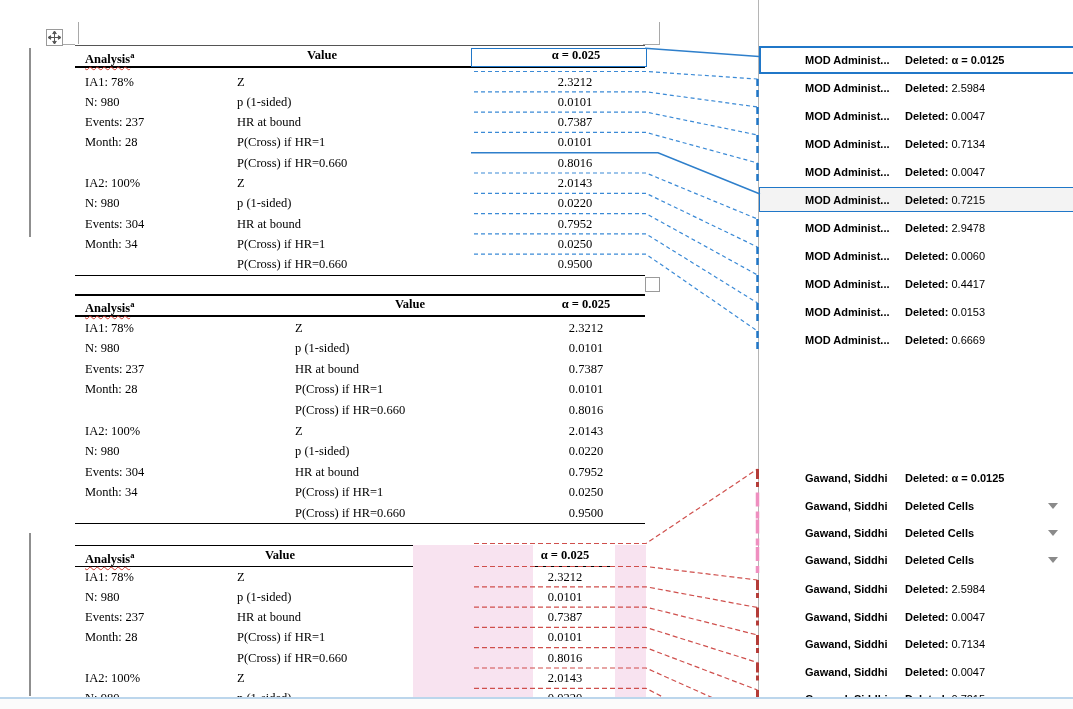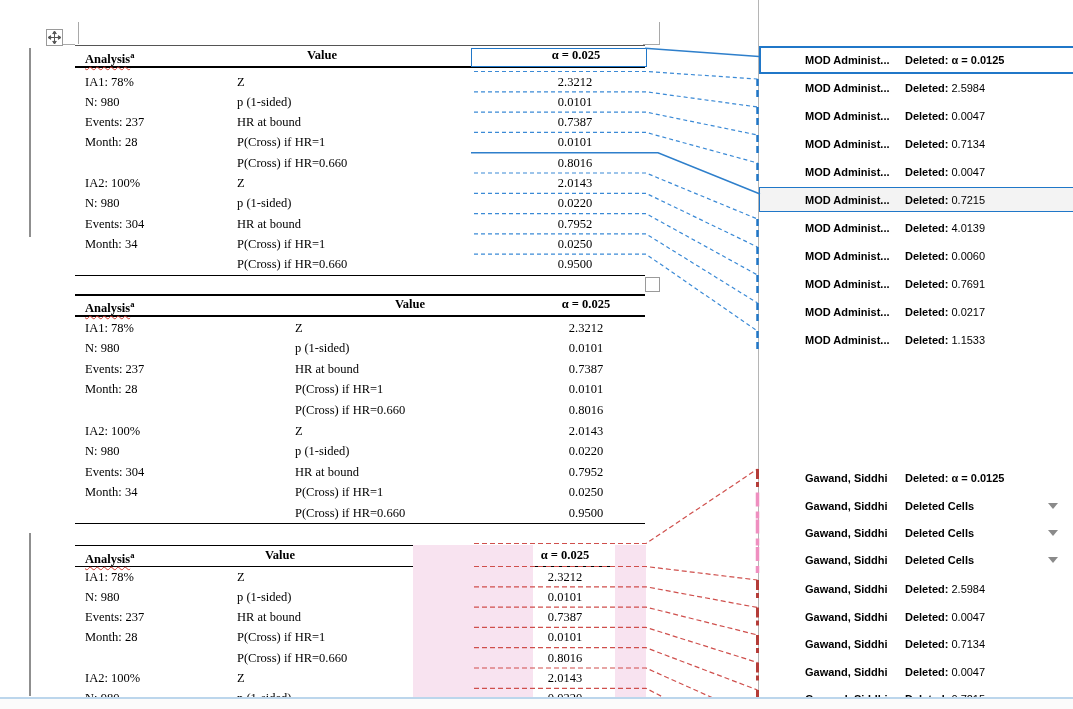--- a/index.html
+++ b/index.html
@@ -246,37 +246,37 @@
       <div class="bal-row" style="top:163px;">
         <div class="bal-author" style="">MOD Administ...</div>
         <div class="bal-detail" style=""><span class="bal-lbl">Deleted:</span><span> 0.0047</span></div>
       </div>
       <div class="bal-row" style="top:191px;">
         <div class="bal-author" style="">MOD Administ...</div>
         <div class="bal-detail" style=""><span class="bal-lbl">Deleted:</span><span> 0.7215</span></div>
       </div>
       <div class="bal-row" style="top:219px;">
         <div class="bal-author" style="">MOD Administ...</div>
-        <div class="bal-detail" style=""><span class="bal-lbl">Deleted:</span><span> 4.0139</span></div>
+        <div class="bal-detail" style=""><span class="bal-lbl">Deleted:</span><span> 2.9478</span></div>
       </div>
       <div class="bal-row" style="top:247px;">
         <div class="bal-author" style="">MOD Administ...</div>
         <div class="bal-detail" style=""><span class="bal-lbl">Deleted:</span><span> 0.0060</span></div>
       </div>
       <div class="bal-row" style="top:275px;">
         <div class="bal-author" style="">MOD Administ...</div>
-        <div class="bal-detail" style=""><span class="bal-lbl">Deleted:</span><span> 0.7691</span></div>
+        <div class="bal-detail" style=""><span class="bal-lbl">Deleted:</span><span> 0.4417</span></div>
       </div>
       <div class="bal-row" style="top:303px;">
         <div class="bal-author" style="">MOD Administ...</div>
-        <div class="bal-detail" style=""><span class="bal-lbl">Deleted:</span><span> 0.0217</span></div>
+        <div class="bal-detail" style=""><span class="bal-lbl">Deleted:</span><span> 0.0153</span></div>
       </div>
       <div class="bal-row" style="top:331px;">
         <div class="bal-author" style="">MOD Administ...</div>
-        <div class="bal-detail" style=""><span class="bal-lbl">Deleted:</span><span> 1.1533</span></div>
+        <div class="bal-detail" style=""><span class="bal-lbl">Deleted:</span><span> 0.6669</span></div>
       </div>
       <div class="bal-row" style="top:469px;">
         <div class="bal-author" style="">Gawand, Siddhi</div>
         <div class="bal-detail" style=""><span class="bal-lbl">Deleted:</span><span style="font-weight: bold;"> α = 0.0125</span></div>
       </div>
       <div class="bal-row" style="top:496.5px;">
         <div class="bal-author" style="">Gawand, Siddhi</div>
         <div class="bal-detail" style=""><span class="bal-lbl">Deleted Cells</span></div>
       </div>
       <div class="bal-row" style="top:523.5px;">

